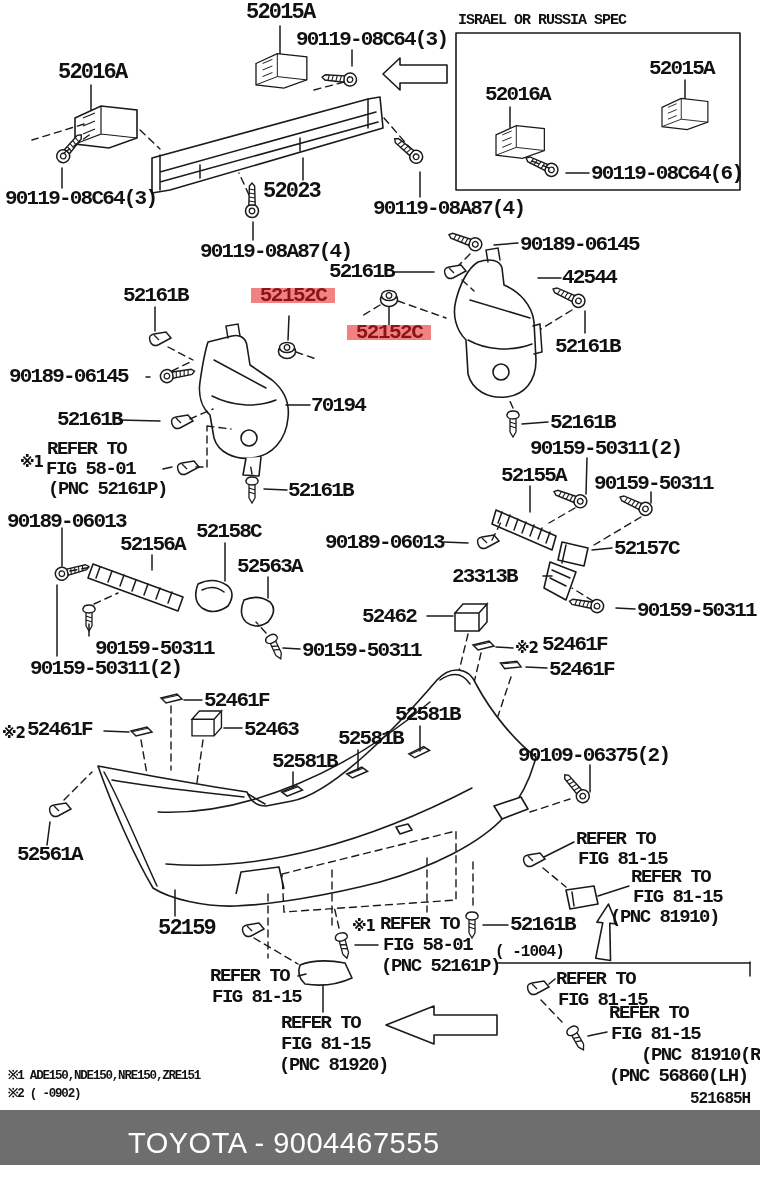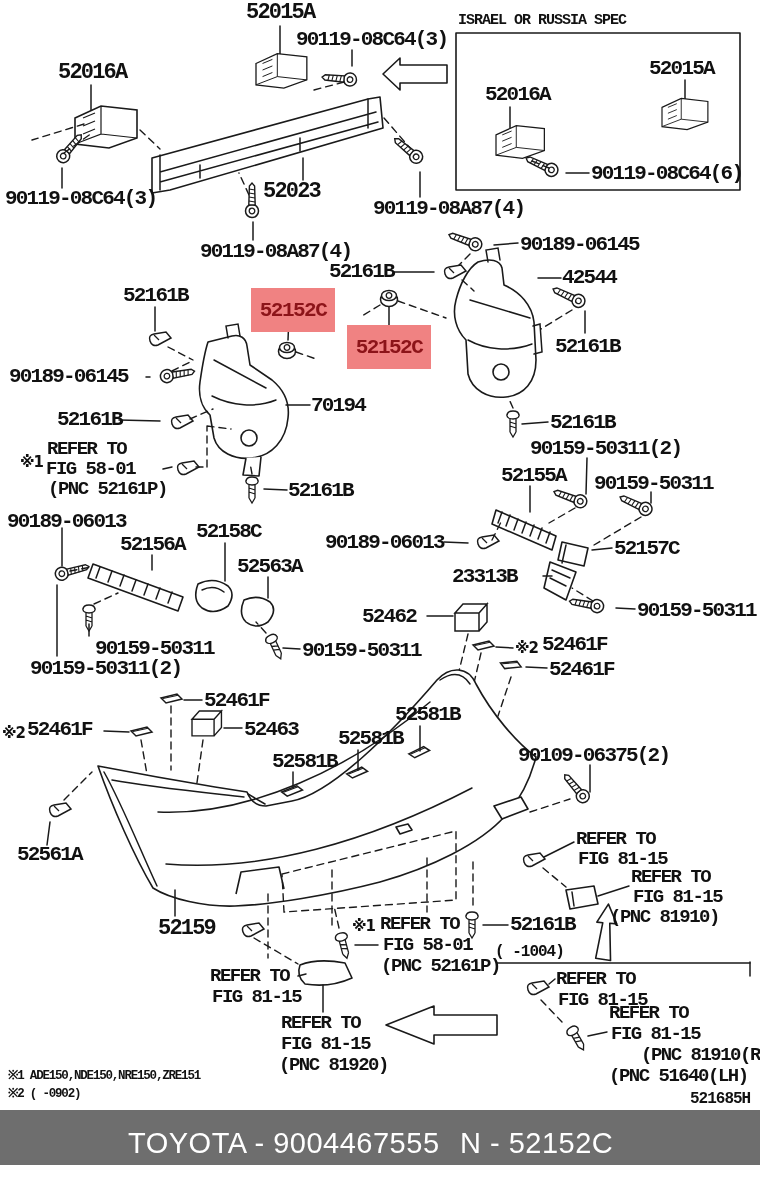--- a/index.html
+++ b/index.html
@@ -9,21 +9,21 @@
   .ln{stroke:#1a1a1a;stroke-width:1.5;fill:none;stroke-linecap:round;}
   .pt{stroke:#1a1a1a;stroke-width:1.6;fill:#ffffff;stroke-linejoin:round;}
   .dsh{stroke:#1a1a1a;stroke-width:1.4;fill:none;stroke-dasharray:7 5;stroke-linecap:round;}
   .pl{position:absolute;font-size:21px;font-weight:bold;letter-spacing:-1.8px;white-space:nowrap;line-height:1;}
   .pl.lg{font-size:22px;}
   .rt{position:absolute;font-size:19px;font-weight:bold;letter-spacing:-1.5px;white-space:nowrap;line-height:1;}
   .sm{position:absolute;font-size:16px;font-weight:bold;letter-spacing:-1px;white-space:nowrap;line-height:1;}
   .star{position:absolute;font-size:15px;font-weight:bold;letter-spacing:-1px;white-space:nowrap;line-height:1;
         font-family:"DejaVu Sans","Liberation Mono",monospace;}
   .xs{position:absolute;font-size:12.5px;font-weight:bold;letter-spacing:-1.2px;white-space:nowrap;line-height:1.4;}
-  .hl{position:absolute;width:84px;height:44px;background:#f08282;color:#8c1419;
+  .hl{position:absolute;width:84px;height:15px;background:#f08282;color:#8c1419;
       display:flex;align-items:center;justify-content:center;
       font-size:21px;font-weight:bold;letter-spacing:-1.5px;}
   #inset-title{position:absolute;font-size:15px;font-weight:bold;letter-spacing:-1px;white-space:nowrap;}
   #footer-bar{position:absolute;left:0;top:1110px;width:760px;height:55px;background:#6e6e6e;}
   #footer-bar span{position:absolute;top:17px;color:#fff;font-size:29px;letter-spacing:0.5px;
       font-family:"Liberation Sans","DejaVu Sans",sans-serif;white-space:nowrap;}
 </style>
 </head>
 <body>
 
@@ -351,24 +351,23 @@
 <div class="rt" style="left:210px;top:967px">REFER TO</div>
 <div class="rt" style="left:212px;top:988px">FIG 81-15</div>
 <div class="rt" style="left:556px;top:970px">REFER TO</div>
 <div class="rt" style="left:558px;top:991px">FIG 81-15</div>
 <div class="rt" style="left:281px;top:1014px">REFER TO</div>
 <div class="rt" style="left:281px;top:1035px">FIG 81-15</div>
 <div class="rt" style="left:279px;top:1056px">(PNC 81920)</div>
 <div class="rt" style="left:609px;top:1004px">REFER TO</div>
 <div class="rt" style="left:611px;top:1025px">FIG 81-15</div>
 <div class="rt" style="left:641px;top:1046px">(PNC 81910(RH)</div>
-<div class="rt" style="left:609px;top:1067px">(PNC 51640(LH)</div>
+<div class="rt" style="left:609px;top:1067px">(PNC 56860(LH)</div>
 
 <div class="sm" style="left:690px;top:1091px">521685H</div>
 <div class="xs" style="left:8px;top:1068px">※1 ADE150,NDE150,NRE150,ZRE151</div>
 <div class="xs" style="left:8px;top:1086px">※2 (   -0902)</div>
 
 <div id="footer-bar">
   <span style="left:128px">TOYOTA - 9004467555</span>
-  <span style="left:460px">N - 52152C</span>
 </div>
 
 </div>
 
 </body></html>

